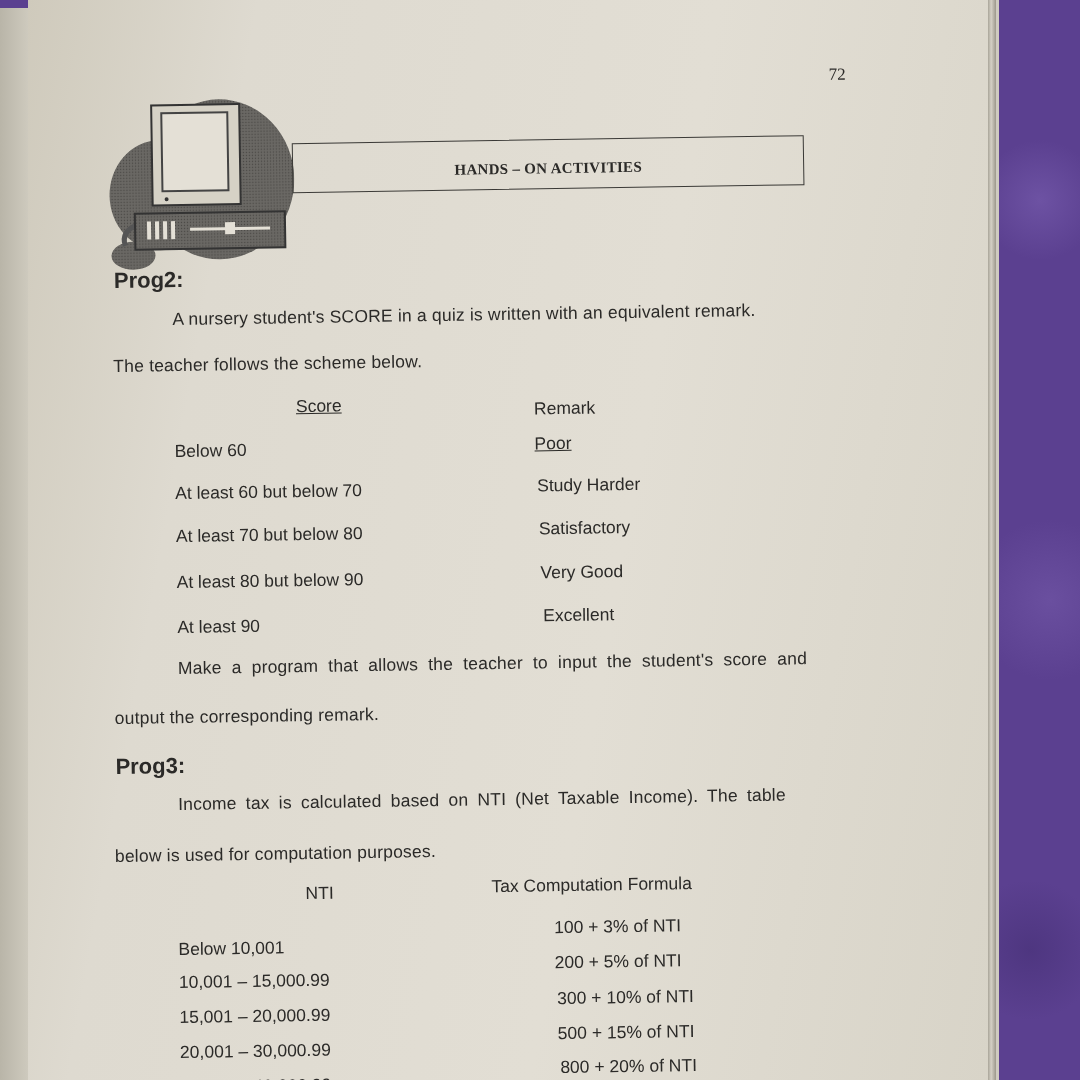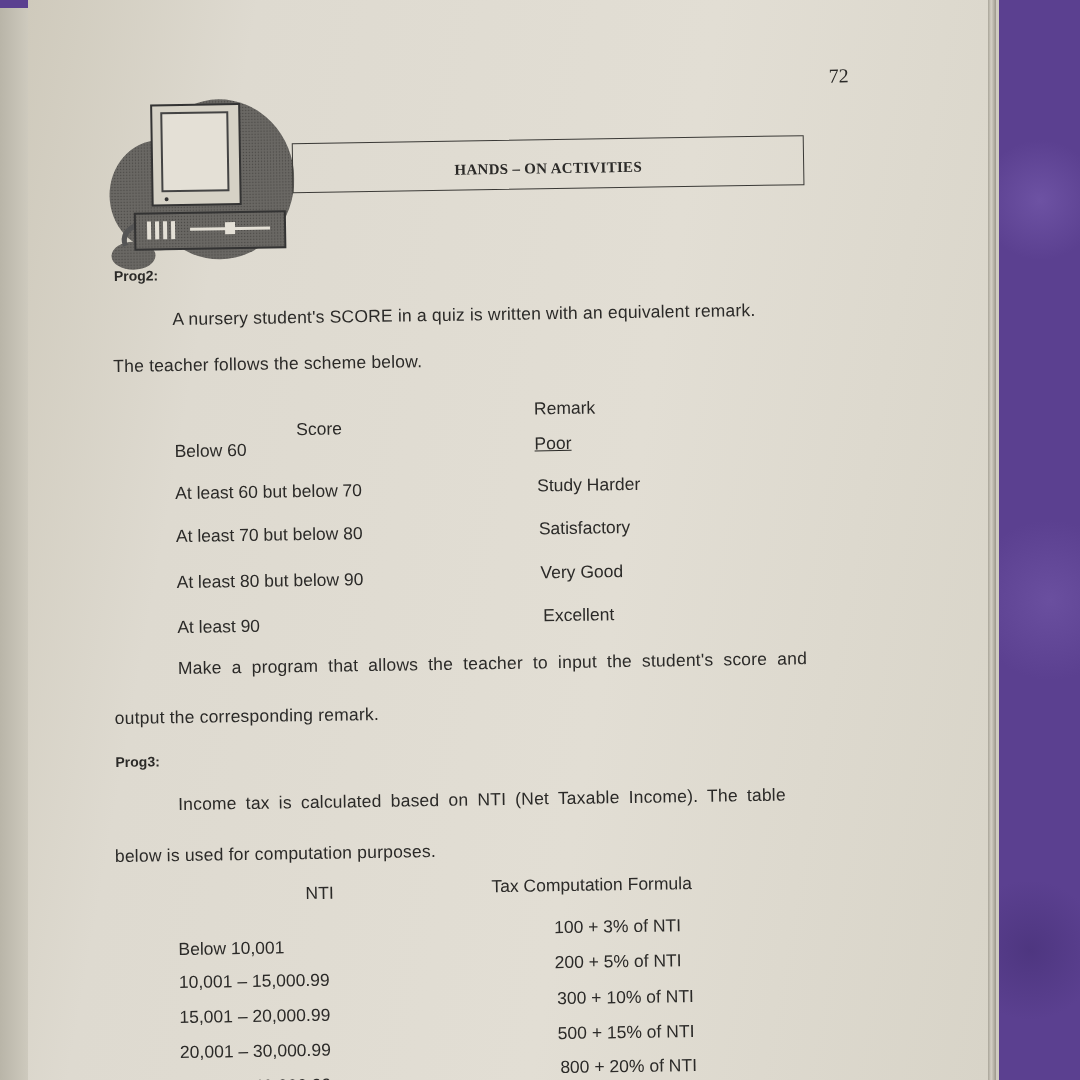--- a/index.html
+++ b/index.html
@@ -34,34 +34,34 @@
     position:absolute; left:996px; top:0; width:3px; height:1080px;
     background:#cfcbc0;
   }
   .content {
     position:absolute; left:0; top:0; width:1080px; height:1080px;
     transform: rotate(-0.9deg);
     transform-origin: 500px 540px;
     color:#2b2a28;
   }
   .abs { position:absolute; white-space:nowrap; }
-  .page-number { left:836px; top:70px; font-size:20px; font-family:"Liberation Serif", serif; }
+  .page-number { left:836px; top:70px; font-size:17px; font-family:"Liberation Serif", serif; }
 
   .computer-icon { left:110px; top:90px; width:190px; height:190px; }
 
   .banner {
     left:298px; top:140px; width:512px; height:50px;
     border:1.5px solid #3a3936; box-sizing:border-box;
     display:flex; align-items:center; justify-content:center;
   }
   .banner span {
     font-family:"Liberation Serif", serif; font-weight:bold; font-size:15px;
     letter-spacing:0.3px; margin-top:8px;
   }
-  .section-title { font-weight:bold; font-size:14px; }
+  .section-title { font-weight:bold; font-size:22px; }
   .para { font-size:17.5px; letter-spacing:0.2px; }
   .cell { font-size:17.5px; }
   .hdr { font-size:17.5px; }
 </style>
 </head>
 <body>
 
 <div class="bg-fabric"></div>
 <div class="left-page"></div>
 <div class="page"></div>
@@ -100,21 +100,21 @@
   </div>
 
   <div class="abs banner">
     <span>HANDS – ON ACTIVITIES</span>
   </div>
 
   <div class="abs section-title" style="left:118px; top:262px;">Prog2:</div>
   <div class="abs para" style="left:176px; top:304px;">A nursery student's SCORE in a quiz is written with an equivalent remark.</div>
   <div class="abs para" style="left:116px; top:350px;">The teacher follows the scheme below.</div>
 
-  <div class="abs hdr" style="left:298px; top:416px;">Score</div>
+  <div class="abs hdr" style="left:298px; top:393px;text-decoration:underline;">Score</div>
   <div class="abs hdr" style="left:536px; top:392px;margin-top:7px;">Remark</div>
 
   <div>
     <div class="abs cell" style="left:176px; top:436px;">Below 60</div>
     <div class="abs cell" style="left:536px; top:434px;text-decoration:underline;">Poor</div>
 
     <div class="abs cell" style="left:176px; top:478px;">At least 60 but below 70</div>
     <div class="abs cell" style="left:538px; top:476px;">Study Harder</div>
 
     <div class="abs cell" style="left:176px; top:521px;">At least 70 but below 80</div>

